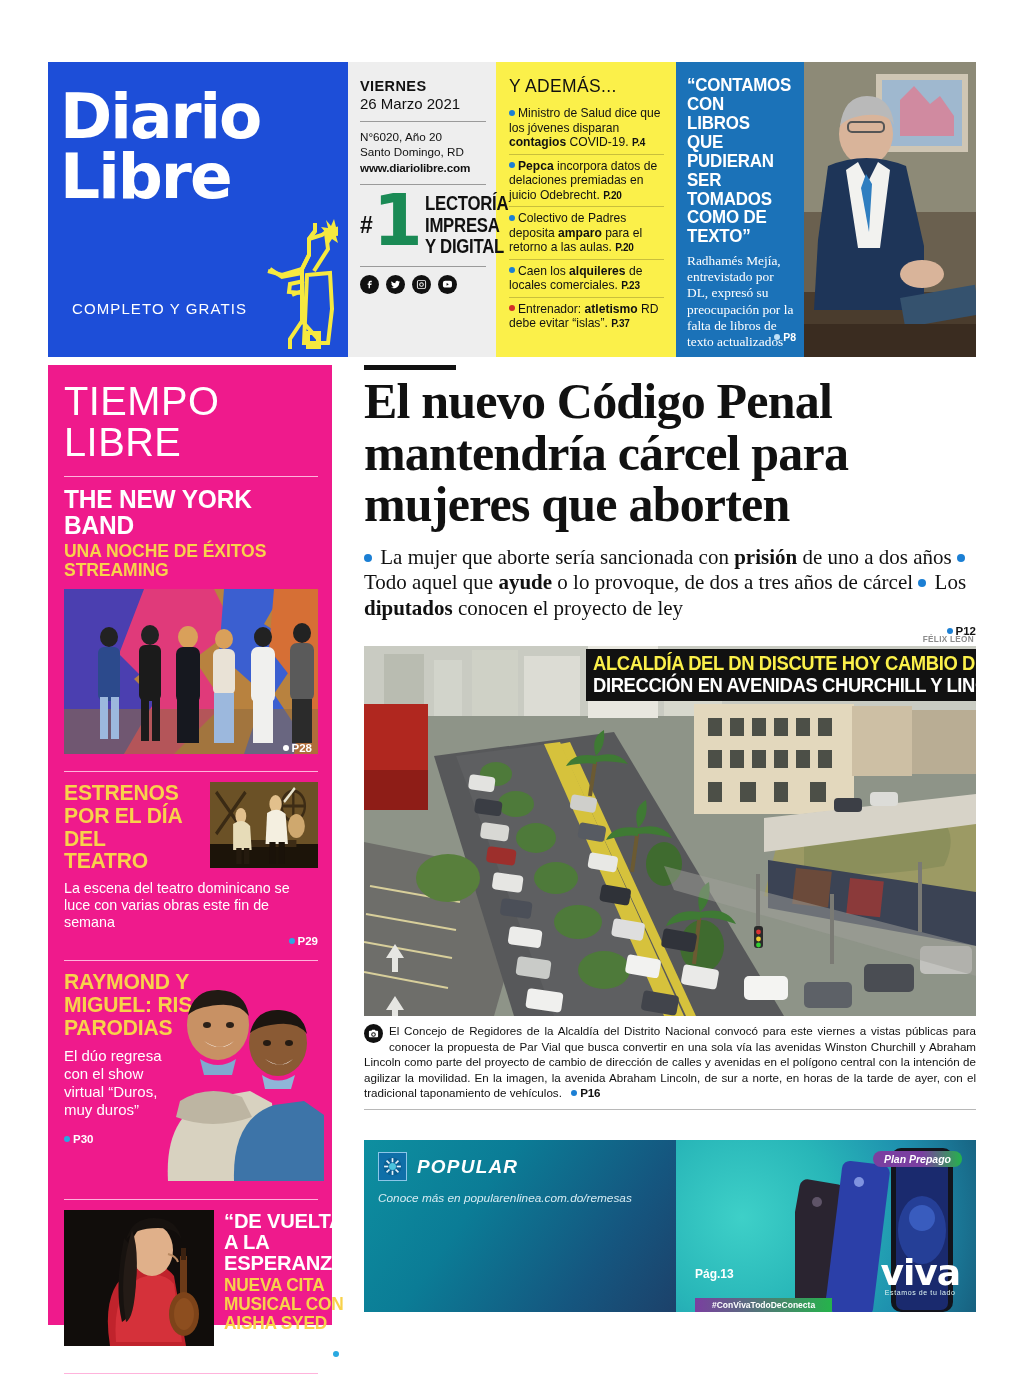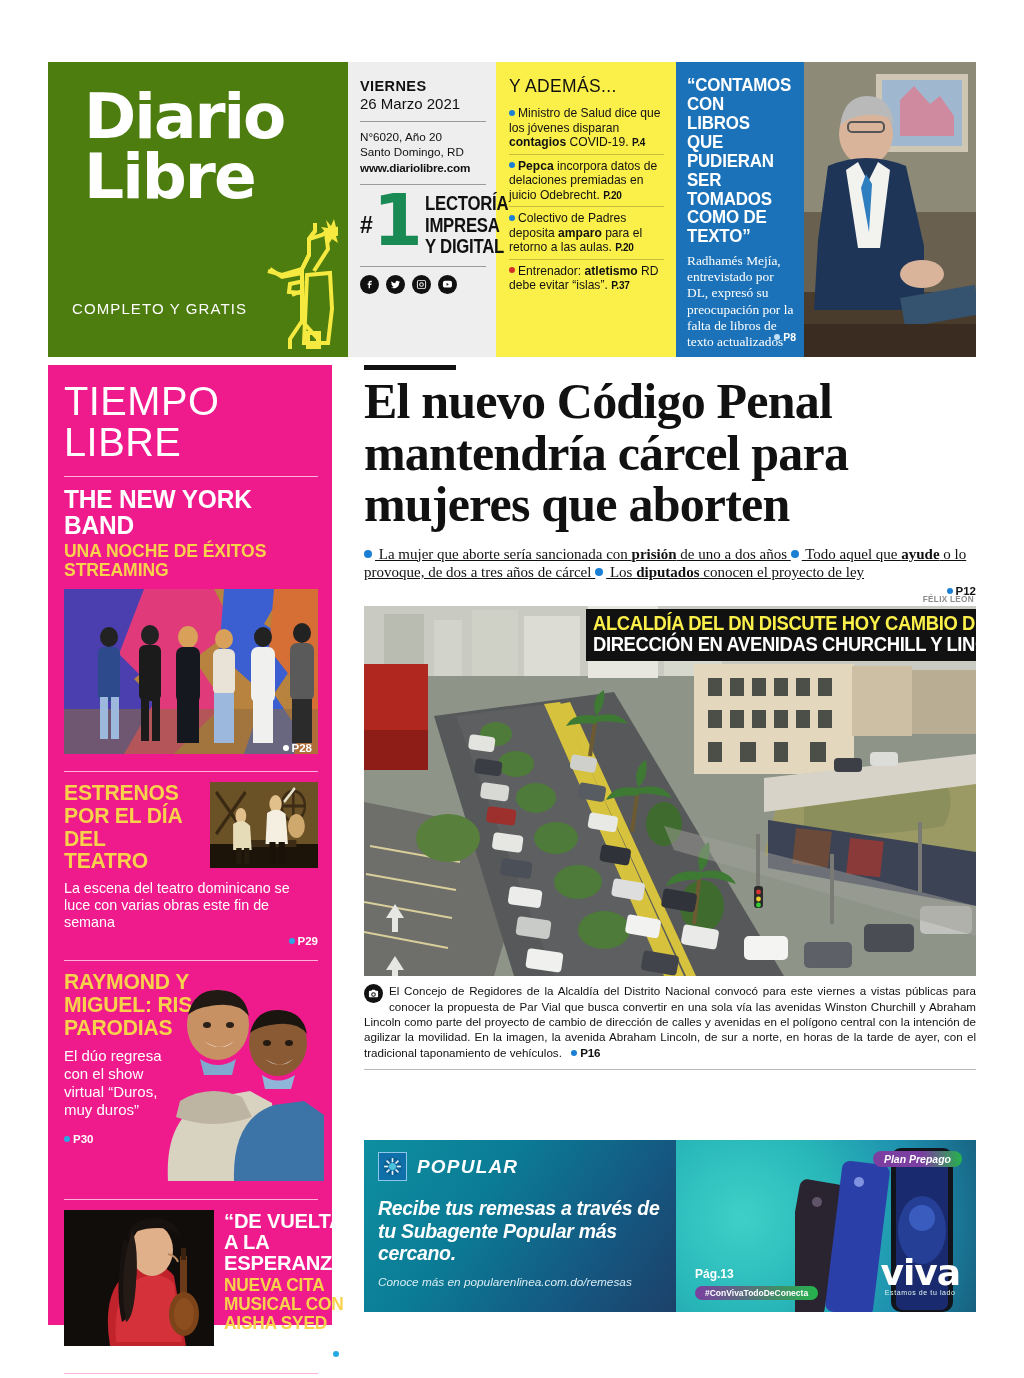--- a/index.html
+++ b/index.html
@@ -8,21 +8,21 @@
     width:1024px;height:1378px;
     font-family:"Liberation Sans", sans-serif;
     -webkit-font-smoothing:antialiased;
     overflow:hidden;
   }
   .page{position:relative;width:1024px;height:1378px;background:#fff;}
 
   
   .masthead{position:absolute;left:48px;top:62px;width:928px;height:295px;display:flex;}
 
-  .logo-box{width:300px;background:#4d7c0f;position:relative;box-sizing:border-box;padding:26px 0 0 36px;}
+  .logo-box{width:300px;background:#1d4ed8;position:relative;box-sizing:border-box;padding:26px 0 0 12px;}
   .logo-word{font-family:"DejaVu Sans", sans-serif;font-weight:700;color:#fff;font-size:63px;line-height:0.92;letter-spacing:-2px;}
   .logo-word.second{margin-top:2px;}
   .logo-tag{position:absolute;left:24px;bottom:40px;color:#fff;font-size:15px;letter-spacing:1.1px;font-family:"Liberation Sans Narrow","Liberation Sans",sans-serif;}
   .logo-figure{position:absolute;right:10px;bottom:8px;width:86px;height:140px;}
 
   .info-box{width:148px;background:#eeeeee;box-sizing:border-box;padding:16px 10px 10px 12px;position:relative;}
   .info-day{font-weight:bold;font-size:14.5px;color:#111;letter-spacing:.4px;}
   .info-date{font-size:15px;color:#111;margin-top:1px;}
   .rule{border-top:1px solid #9a9a9a;margin:9px 0 7px;}
   .info-line{font-size:11.7px;color:#111;line-height:1.32;}
@@ -63,21 +63,21 @@
   .tl-kicker{font-family:"Liberation Sans Narrow","Liberation Sans",sans-serif;font-weight:bold;font-size:22px;line-height:1.04;color:#f8d24b;letter-spacing:-.2px;transform:scaleX(.96);transform-origin:left;}
   .tl-body{font-size:14.3px;line-height:1.16;color:#fff;margin-top:7px;font-family:"Liberation Sans Narrow","Liberation Sans",sans-serif;}
   .tl-pg{text-align:right;margin-top:5px;font-weight:bold;font-size:11.5px;}
   .tl-pg .dot{background:#29a9e1;}
   .tl-escriben{font-family:"Liberation Serif",serif;font-size:14.5px;line-height:1.22;color:#fff;margin-top:8px;}
 
   
   .main{position:absolute;left:364px;top:365px;width:612px;}
   .topbar{width:92px;height:5px;background:#111;margin-bottom:6px;}
   .headline{font-family:"Liberation Serif",serif;font-weight:bold;font-size:50px;line-height:1.03;color:#111;letter-spacing:-.8px;margin:0;}
-  .deck{font-family:"Liberation Serif",serif;font-size:15px;line-height:1.22;color:#111;margin-top:14px;text-decoration:underline;}
+  .deck{font-family:"Liberation Serif",serif;font-size:21px;line-height:1.22;color:#111;margin-top:14px;}
   .deck .dot{width:8px;height:8px;background:#1b7fd4;}
   .deck-pg{text-align:right;font-weight:bold;font-size:11.5px;color:#111;margin-top:4px;}
   .deck-pg .dot{background:#1b7fd4;}
 
   .photo-wrap{position:relative;margin-top:9px;}
   .credit{position:absolute;right:2px;top:-11px;font-size:8.2px;color:#8b8b8b;letter-spacing:.3px;font-weight:bold;}
   .mainphoto{position:relative;width:612px;height:370px;overflow:hidden;background:#7c8a78;}
   .ph-bar{position:absolute;left:222px;top:3px;width:390px;background:#111;padding:4px 7px 6px;box-sizing:border-box;}
   .ph-l1{font-family:"Liberation Sans Narrow","Liberation Sans",sans-serif;font-weight:bold;color:#fbf04a;font-size:19.4px;line-height:1.05;letter-spacing:-.4px;transform:scaleX(.95);transform-origin:left;white-space:nowrap;}
   .ph-l2{font-family:"Liberation Sans Narrow","Liberation Sans",sans-serif;font-weight:bold;color:#fff;font-size:19.4px;line-height:1.05;letter-spacing:-.4px;transform:scaleX(.95);transform-origin:left;white-space:nowrap;margin-top:1px;}
@@ -97,21 +97,21 @@
   .pop-copy{color:#fff;font-weight:bold;font-style:italic;font-size:19.5px;line-height:1.16;padding:16px 14px 0;letter-spacing:-.3px;}
   .pop-sub{color:#d7ecf3;font-style:italic;font-size:11.8px;padding:10px 14px 0;}
 
   .ad-viva{position:absolute;left:676px;top:1140px;width:300px;height:172px;overflow:hidden;
      background:radial-gradient(circle at 22% 45%,#3ed0c8 0%,#28b6b8 38%,#1e8fae 70%,#17607f 100%);}
   .viva-copy{position:absolute;left:18px;top:26px;color:#fff;font-weight:bold;font-size:20px;line-height:1.12;letter-spacing:-.2px;}
   .pill{display:inline-block;border-radius:16px;padding:3px 12px;color:#fff;font-weight:bold;font-size:18px;margin-top:5px;}
   .pill.g{background:#25b34b;}
   .pill.p{background:#7a3fa0;}
   .viva-pag{position:absolute;left:19px;bottom:31px;color:#fff;font-weight:bold;font-size:12px;}
-  .viva-tag{position:absolute;left:19px;bottom:12px;font-size:8.5px;font-weight:bold;color:#fff;background:linear-gradient(90deg,#7a3fa0,#25b34b);padding:2px 10px;border-radius:7px;}
+  .viva-tag{position:absolute;left:19px;bottom:0;font-size:8.5px;font-weight:bold;color:#fff;background:linear-gradient(90deg,#7a3fa0,#25b34b);padding:2px 17px;border-radius:0;}
   .plan-badge{position:absolute;right:14px;top:11px;background:linear-gradient(90deg,#7a3fa0 0%,#7a3fa0 55%,#25b34b 100%);border-radius:11px;padding:2px 11px;color:#fff;font-style:italic;font-weight:bold;font-size:10.5px;}
   .viva-logo{position:absolute;right:16px;bottom:16px;text-align:center;}
   .viva-word{font-family:"DejaVu Sans",sans-serif;font-weight:bold;color:#fff;font-size:36px;letter-spacing:-1px;line-height:.9;}
   .viva-slogan{font-size:7px;color:#dff6f5;letter-spacing:.6px;}
   .phones{position:absolute;right:6px;top:4px;width:175px;height:168px;}
 </style>
 </head>
 <body>
 
 <div class="page">
@@ -182,20 +182,21 @@
           </span>
       </div>
     </div>
 
     <div class="ademas-box">
       <div class="ademas-title">Y ADEMÁS...</div>
       <div id="ademas-list">
           <div class="brief"><span class="dot"></span><span>Ministro de Salud dice que los jóvenes disparan </span><b>contagios</b><span> COVID-19.</span> <span class="pg">P.4</span></div>
           <div class="brief"><span class="dot"></span><span></span><b>Pepca</b><span> incorpora datos de delaciones premiadas en juicio Odebrecht.</span> <span class="pg">P.20</span></div>
           <div class="brief"><span class="dot"></span><span>Colectivo de Padres deposita </span><b>amparo</b><span> para el retorno a las aulas.</span> <span class="pg">P.20</span></div>
+          <div class="brief"><span class="dot"></span><span>Caen los </span><b>alquileres</b><span> de locales comerciales.</span> <span class="pg">P.23</span></div>
           <div class="brief"><span class="dot red"></span><span>Entrenador: </span><b>atletismo</b><span> RD debe evitar “islas”.</span> <span class="pg">P.37</span></div>
         </div>
     </div>
 
     <div class="inter-box">
       <div class="inter-txt">
         <div class="inter-head">“CONTAMOS CON LIBROS QUE PUDIERAN SER TOMADOS COMO DE TEXTO”</div>
         <div class="inter-sub">Radhamés Mejía, entrevistado por DL, expresó su preocupación por la falta de libros de texto actualizados</div>
         <div class="inter-pg"><span class="dot"></span><span>P8</span></div>
       </div>
@@ -531,21 +532,20 @@
             <path d="M15 27 v-6"></path>
               <path d="M6.5 23.5 l4.2 -4.2"></path>
               <path d="M3 15 h6"></path>
               <path d="M6.5 6.5 l4.2 4.2"></path>
           </g>
           <circle cx="15" cy="15" r="5" fill="#4cc3dd"></circle>
         </svg>
       </span>
       <span class="pop-name">POPULAR</span>
     </div>
-    <div class="pop-copy">Recibe tus remesas a través de tu Subagente Popular más cercano.</div>
     <div class="pop-sub">Conoce más en popularenlinea.com.do/remesas</div>
   </div>
 
   <div class="ad-viva">
     <svg class="phones" viewBox="0 0 175 168">
       <rect x="6" y="34" width="46" height="134" rx="8" fill="#2a2430" transform="rotate(10 6 34)"></rect>
       <rect x="48" y="16" width="48" height="152" rx="8" fill="#2b3fa8" transform="rotate(7 48 16)"></rect>
       <rect x="96" y="4" width="62" height="164" rx="10" fill="#12141c"></rect>
       <rect x="101" y="10" width="52" height="156" rx="7" fill="#1a2a6e"></rect>
       <ellipse cx="127" cy="86" rx="24" ry="34" fill="#2b49a8" opacity=".7"></ellipse>

